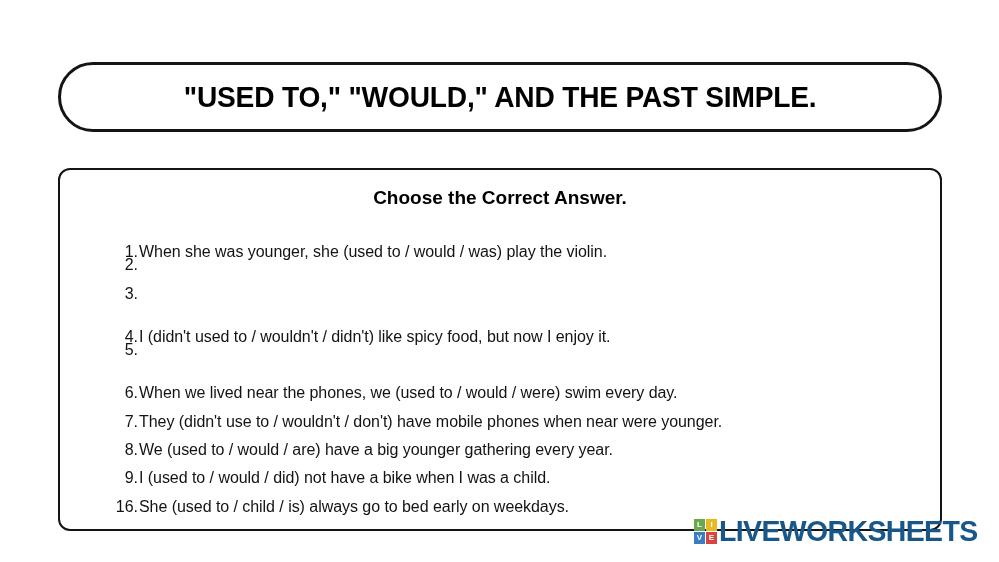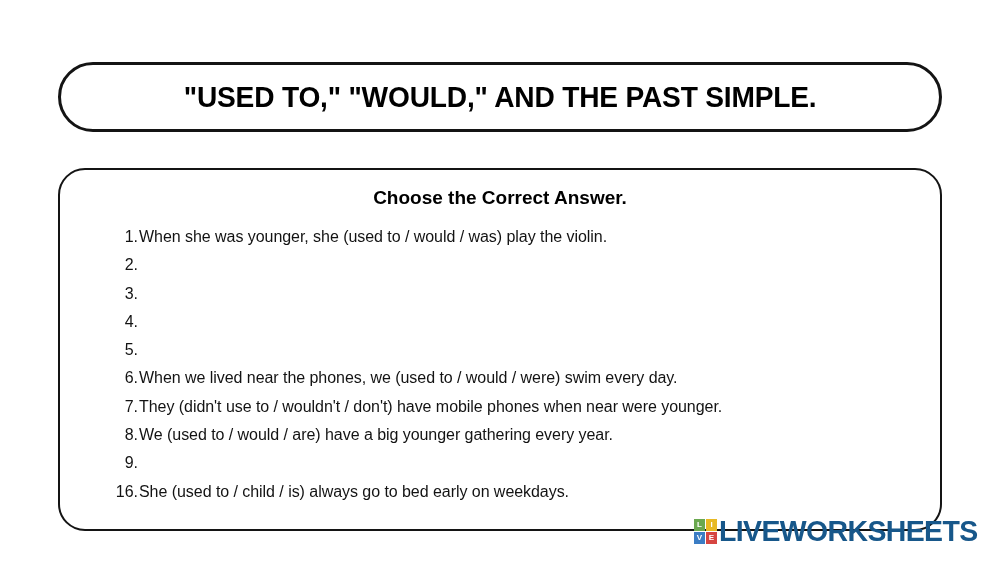--- a/index.html
+++ b/index.html
@@ -48,21 +48,21 @@
 
   
   .body-box {
     position: absolute;
     left: 58px;
     top: 168px;
     width: 884px;
     height: 363px;
     box-sizing: border-box;
     border: 2.5px solid #141414;
-    border-radius: 27px;
+    border-radius: 12px;
     background: #ffffff;
   }
 
   .instruction {
     position: absolute;
     left: 0;
     right: 0;
     top: 17px;
     text-align: center;
     font-family: "Liberation Sans", sans-serif;
@@ -93,20 +93,21 @@
   .q-num {
     width: 30px;
     flex: 0 0 30px;
     text-align: right;
     font-size: 16px;
     color: #131313;
   }
   .q-text {
     padding-left: 1px;
     letter-spacing: -0.05px;
+    margin-top: 15px;
   }
 
   
   .lw-logo {
     position: absolute;
     left: 694px;
     top: 514px;
     display: flex;
     align-items: center;
     height: 34px;
@@ -161,38 +162,40 @@
         <span class="q-text">When she was younger, she (used to / would / was) play the violin.</span>
       </li>
       <li class="q-item">
         <span class="q-num">2.</span>
       </li>
       <li class="q-item">
         <span class="q-num">3.</span>
       </li>
       <li class="q-item">
         <span class="q-num">4.</span>
+        <span class="q-text">I (didn't used to / wouldn't / didn't) like spicy food, but now I enjoy it.</span>
       </li>
       <li class="q-item">
         <span class="q-num">5.</span>
       </li>
       <li class="q-item">
         <span class="q-num">6.</span>
         <span class="q-text">When we lived near the phones, we (used to / would / were) swim every day.</span>
       </li>
       <li class="q-item">
         <span class="q-num">7.</span>
         <span class="q-text">They (didn't use to / wouldn't / don't) have mobile phones when near were younger.</span>
       </li>
       <li class="q-item">
         <span class="q-num">8.</span>
         <span class="q-text">We (used to / would / are) have a big younger gathering every year.</span>
       </li>
       <li class="q-item">
         <span class="q-num">9.</span>
+        <span class="q-text">I (used to / would / did) not have a bike when I was a child.</span>
       </li>
       <li class="q-item">
         <span class="q-num">16.</span>
         <span class="q-text">She (used to / child / is) always go to bed early on weekdays.</span>
       </li>
     </ol>
 
   </div>
 
   <div class="lw-logo">

